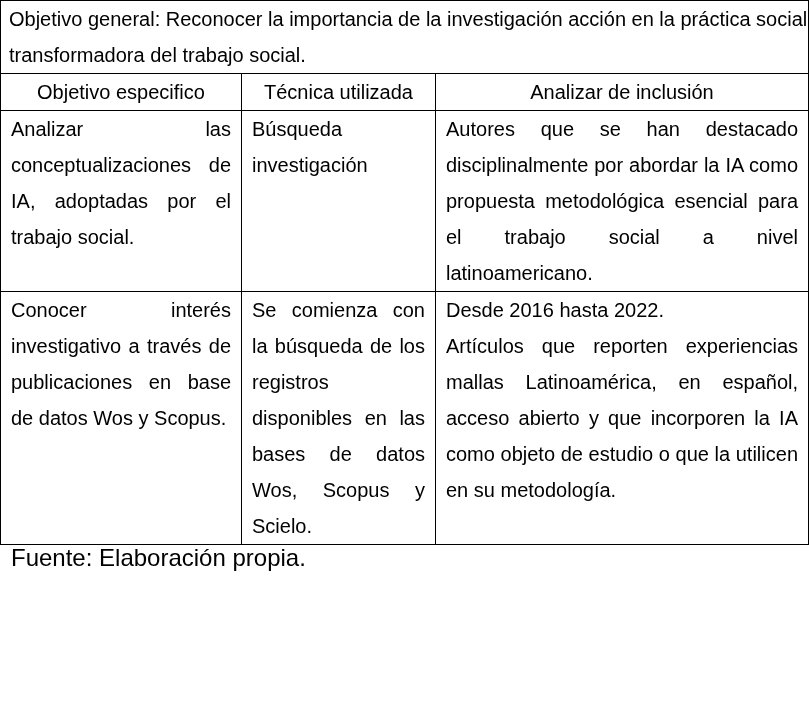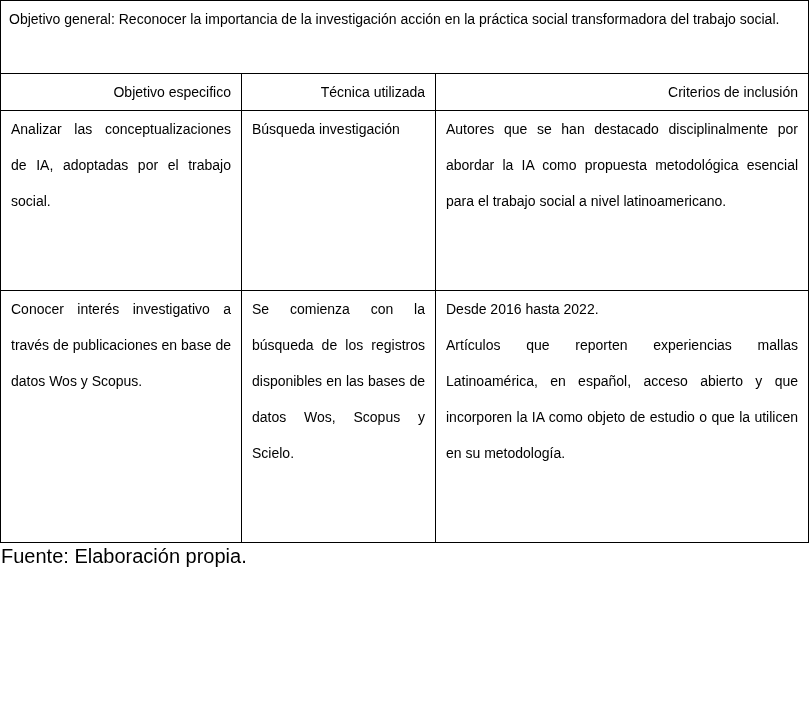--- a/index.html
+++ b/index.html
@@ -12,42 +12,42 @@
   table.main {
     border-collapse: collapse;
     width: 808px;
     table-layout: fixed;
   }
   table.main td {
     border: 1.4px solid #000;
     vertical-align: top;
     padding: 0 10px 0 10px;
     line-height: 36px;
-    font-size: 14px;
+    font-size: 20px;
   }
   .general td {
     padding: 0 0 0 8px !important;
     text-align: left;
     height: 72px;
   }
   .hdr td {
-    text-align: right;
+    text-align: center;
     height: 36px;
     line-height: 26px;
     padding-top: 0 !important;
     vertical-align: top;
   }
   .justify { text-align: justify; text-align-last: left; }
   .r1 td { height: 179px; }
   .r2 td { height: 251px; }
   .r3 td { height: 147px; }
   .source {
-    font-size: 20px;
+    font-size: 24px;
     line-height: 26px;
-    padding-left: 1px;
+    padding-left: 11px;
   }
   p.par { margin: 0; }
 </style>
 </head>
 <body>
 
 <div class="doc">
   <table class="main">
     <colgroup>
       <col style="width:241px">
@@ -56,21 +56,21 @@
     </colgroup>
     <tbody>
         <tr class="general">
       <td colspan="3">
         <span>Objetivo general: Reconocer la importancia de la investigación acción en la práctica social transformadora del trabajo social.</span>
       </td>
     </tr>
     <tr class="hdr">
       <td>Objetivo especifico</td>
       <td>Técnica utilizada</td>
-      <td>Criterios de inclusión</td>
+      <td>Analizar de inclusión</td>
     </tr>
     <tr class="r1">
       <td class="justify">Analizar las conceptualizaciones de IA, adoptadas por el trabajo social.</td>
       <td>Búsqueda investigación</td>
       <td class="justify">
         <p class="par">Autores que se han destacado disciplinalmente por abordar la IA como propuesta metodológica esencial para el trabajo social a nivel latinoamericano.</p>
       </td>
     </tr>
     <tr class="r2">
       <td class="justify">Conocer interés investigativo a través de publicaciones en base de datos Wos y Scopus.</td>

